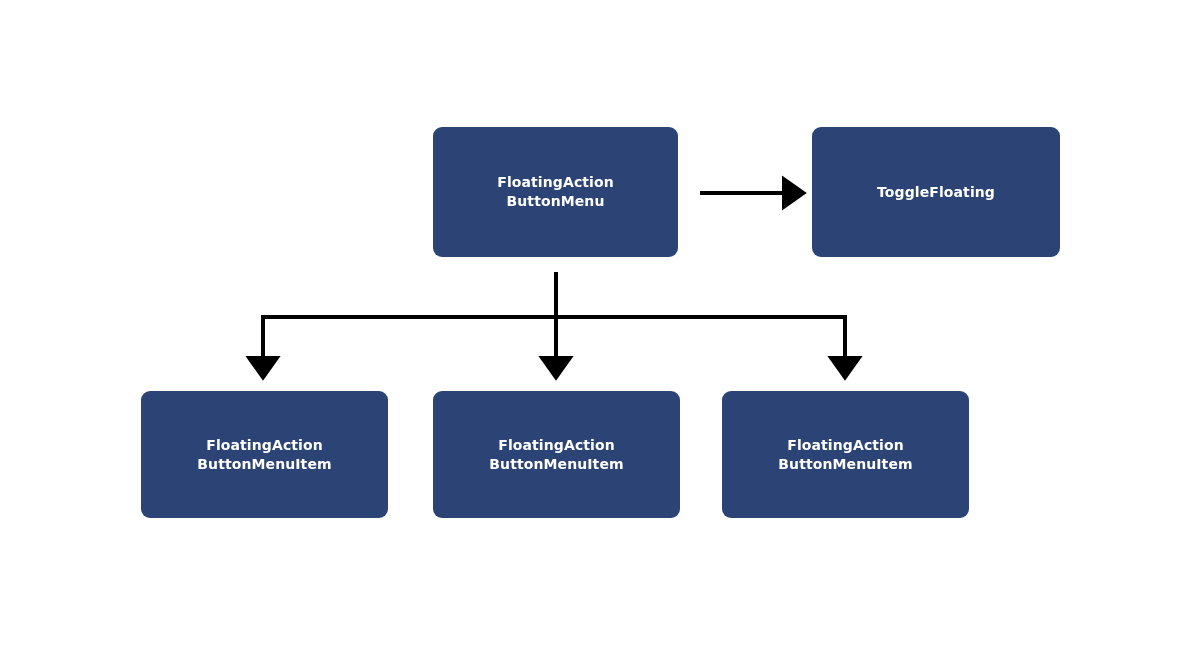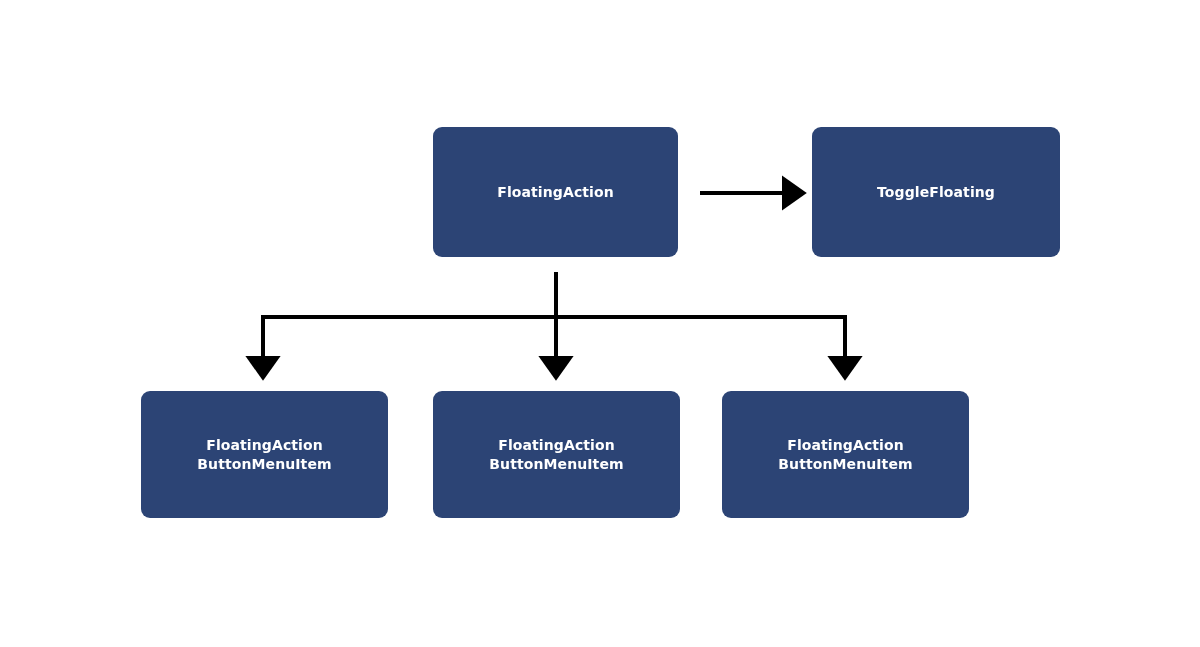--- a/index.html
+++ b/index.html
@@ -90,20 +90,21 @@
       <line x1="556" y1="317" x2="556" y2="362" stroke="#000000" stroke-width="4" marker-end="url(#arrowhead-down)"></line>
     </g>
 
     <g>
       <line x1="845" y1="315" x2="845" y2="362" stroke="#000000" stroke-width="4" marker-end="url(#arrowhead-down)"></line>
     </g>
   </svg>
 
   <div class="node-box" id="node-fab-menu">
     <span class="node-line">FloatingAction</span>
+    <span class="node-line">ButtonMenu</span>
   </div>
 
   <div class="node-box" id="node-toggle-fab">
     <span class="node-line">ToggleFloating</span>
   </div>
 
   <div class="node-box" id="node-menu-item-1">
     <span class="node-line">FloatingAction</span>
     <span class="node-line">ButtonMenuItem</span>
   </div>

